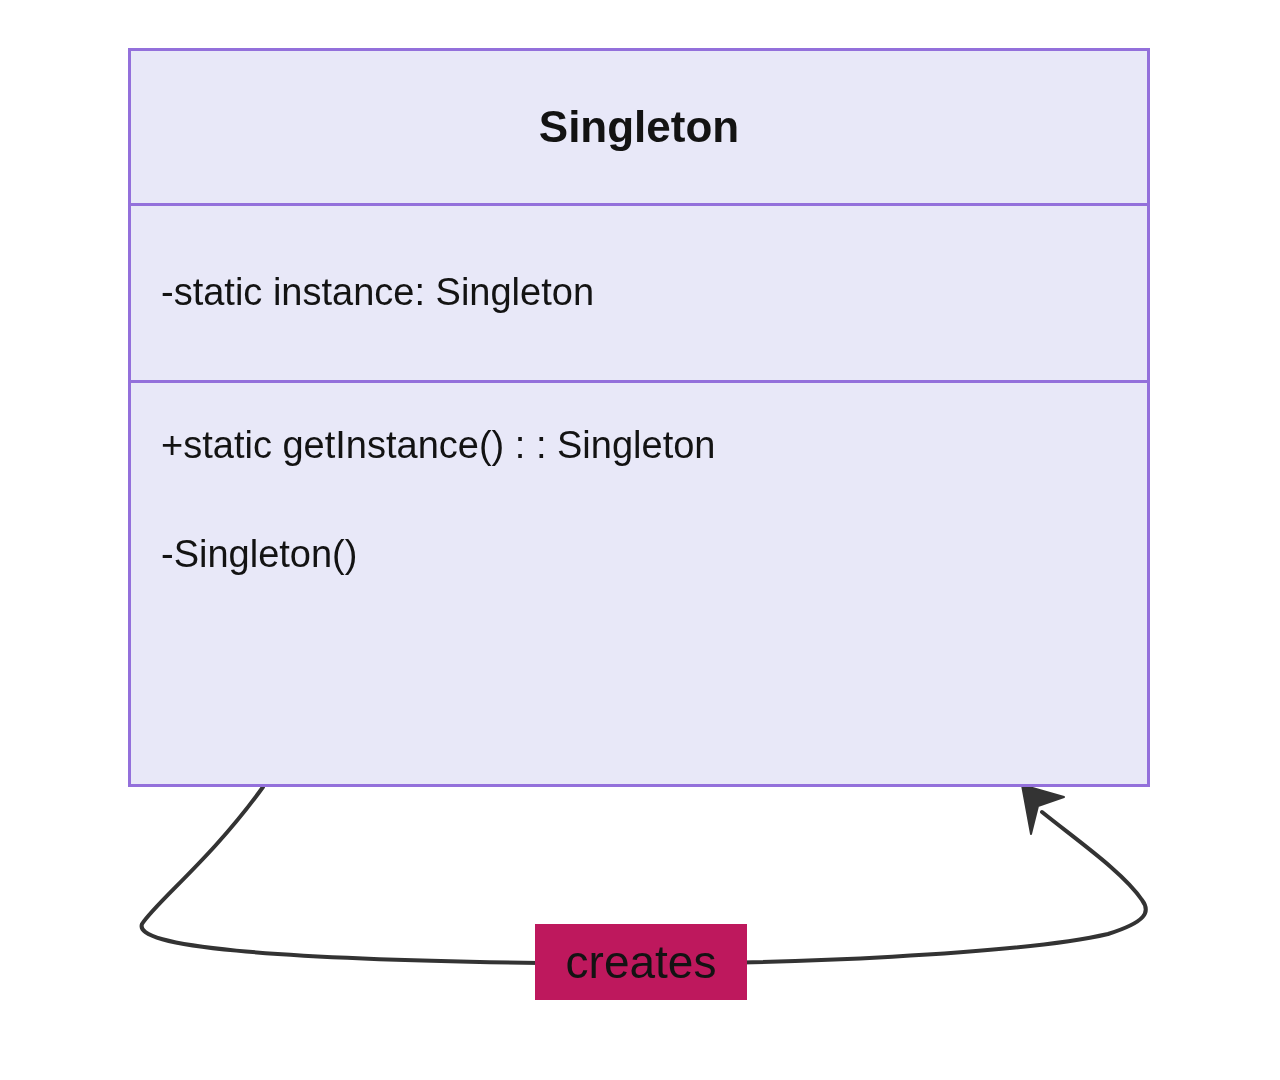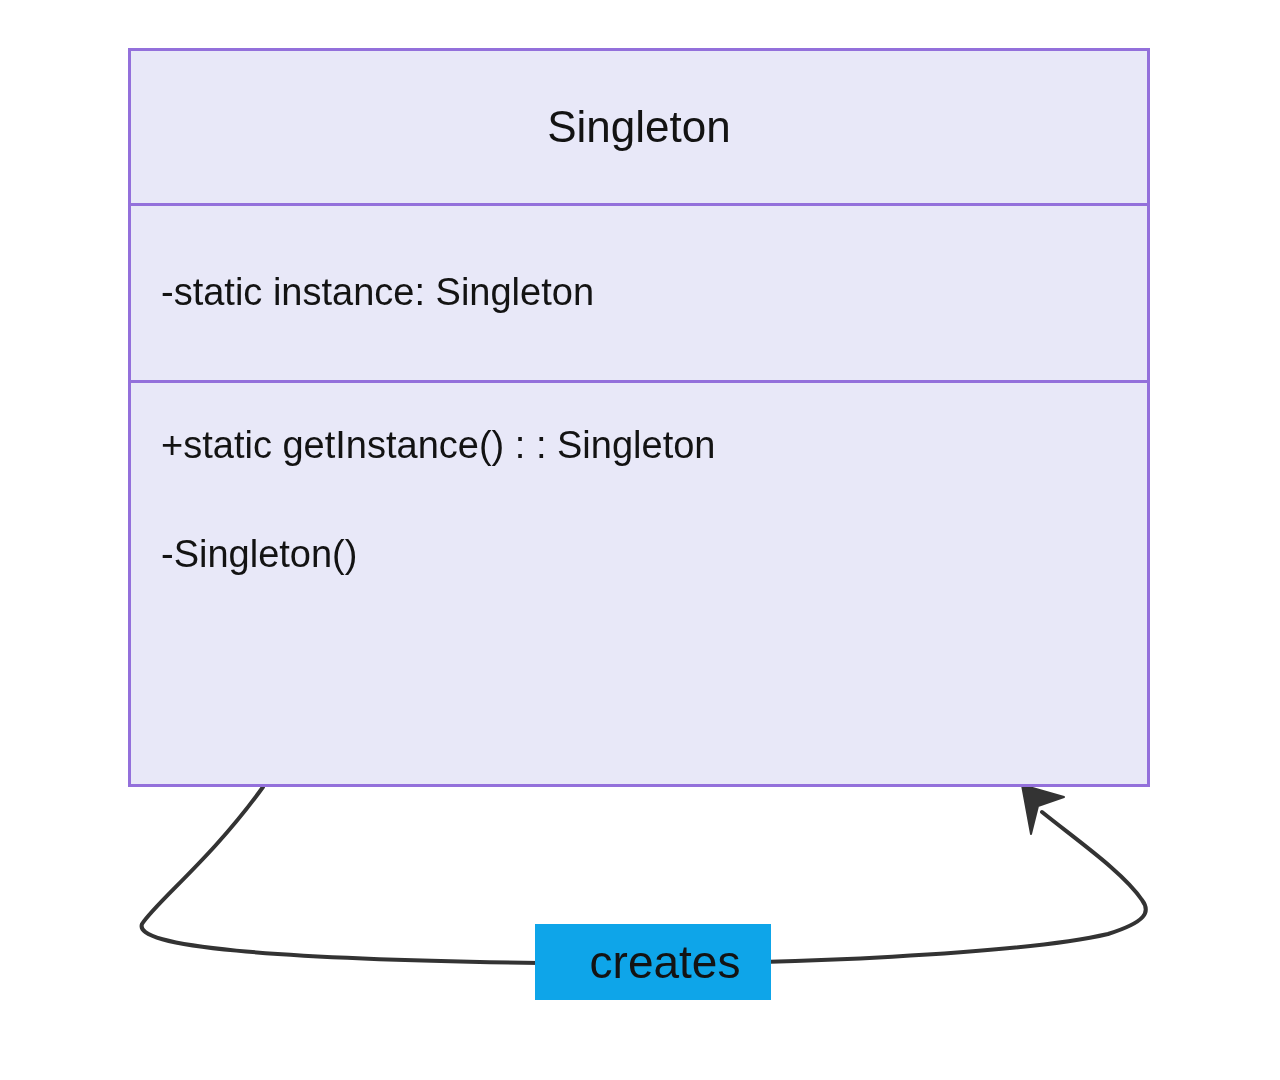--- a/index.html
+++ b/index.html
@@ -35,21 +35,21 @@
     display: flex;
     flex-direction: column;
   }
   .class-title {
     height: 152px;
     flex: 0 0 152px;
     display: flex;
     align-items: center;
     justify-content: center;
     font-size: 44px;
-    font-weight: normal;
+    font-weight: bold;
     color: #131313;
   }
   .class-attrs {
     flex: 0 0 177px;
     box-sizing: border-box;
     border-top: 3px solid #9370DB;
     display: flex;
     flex-direction: column;
     justify-content: center;
     padding-left: 30px;
@@ -68,27 +68,26 @@
     line-height: 1.2;
     color: #131313;
     white-space: nowrap;
   }
   .edge-label {
     position: absolute;
     left: 535px;
     top: 924px;
     width: 212px;
     height: 76px;
-    background: #0ea5e9;
+    background: #be185d;
     display: flex;
     align-items: center;
     justify-content: center;
     font-size: 46px;
     color: #131313;
-    padding-left: 24px;
   }
 </style>
 </head>
 <body>
 
 <div class="canvas">
 
   <svg class="arrow-layer" viewBox="0 0 1280 1080" xmlns="http://www.w3.org/2000/svg">
     <path d="M 263 787
              C 212 858, 156 902, 142 924

